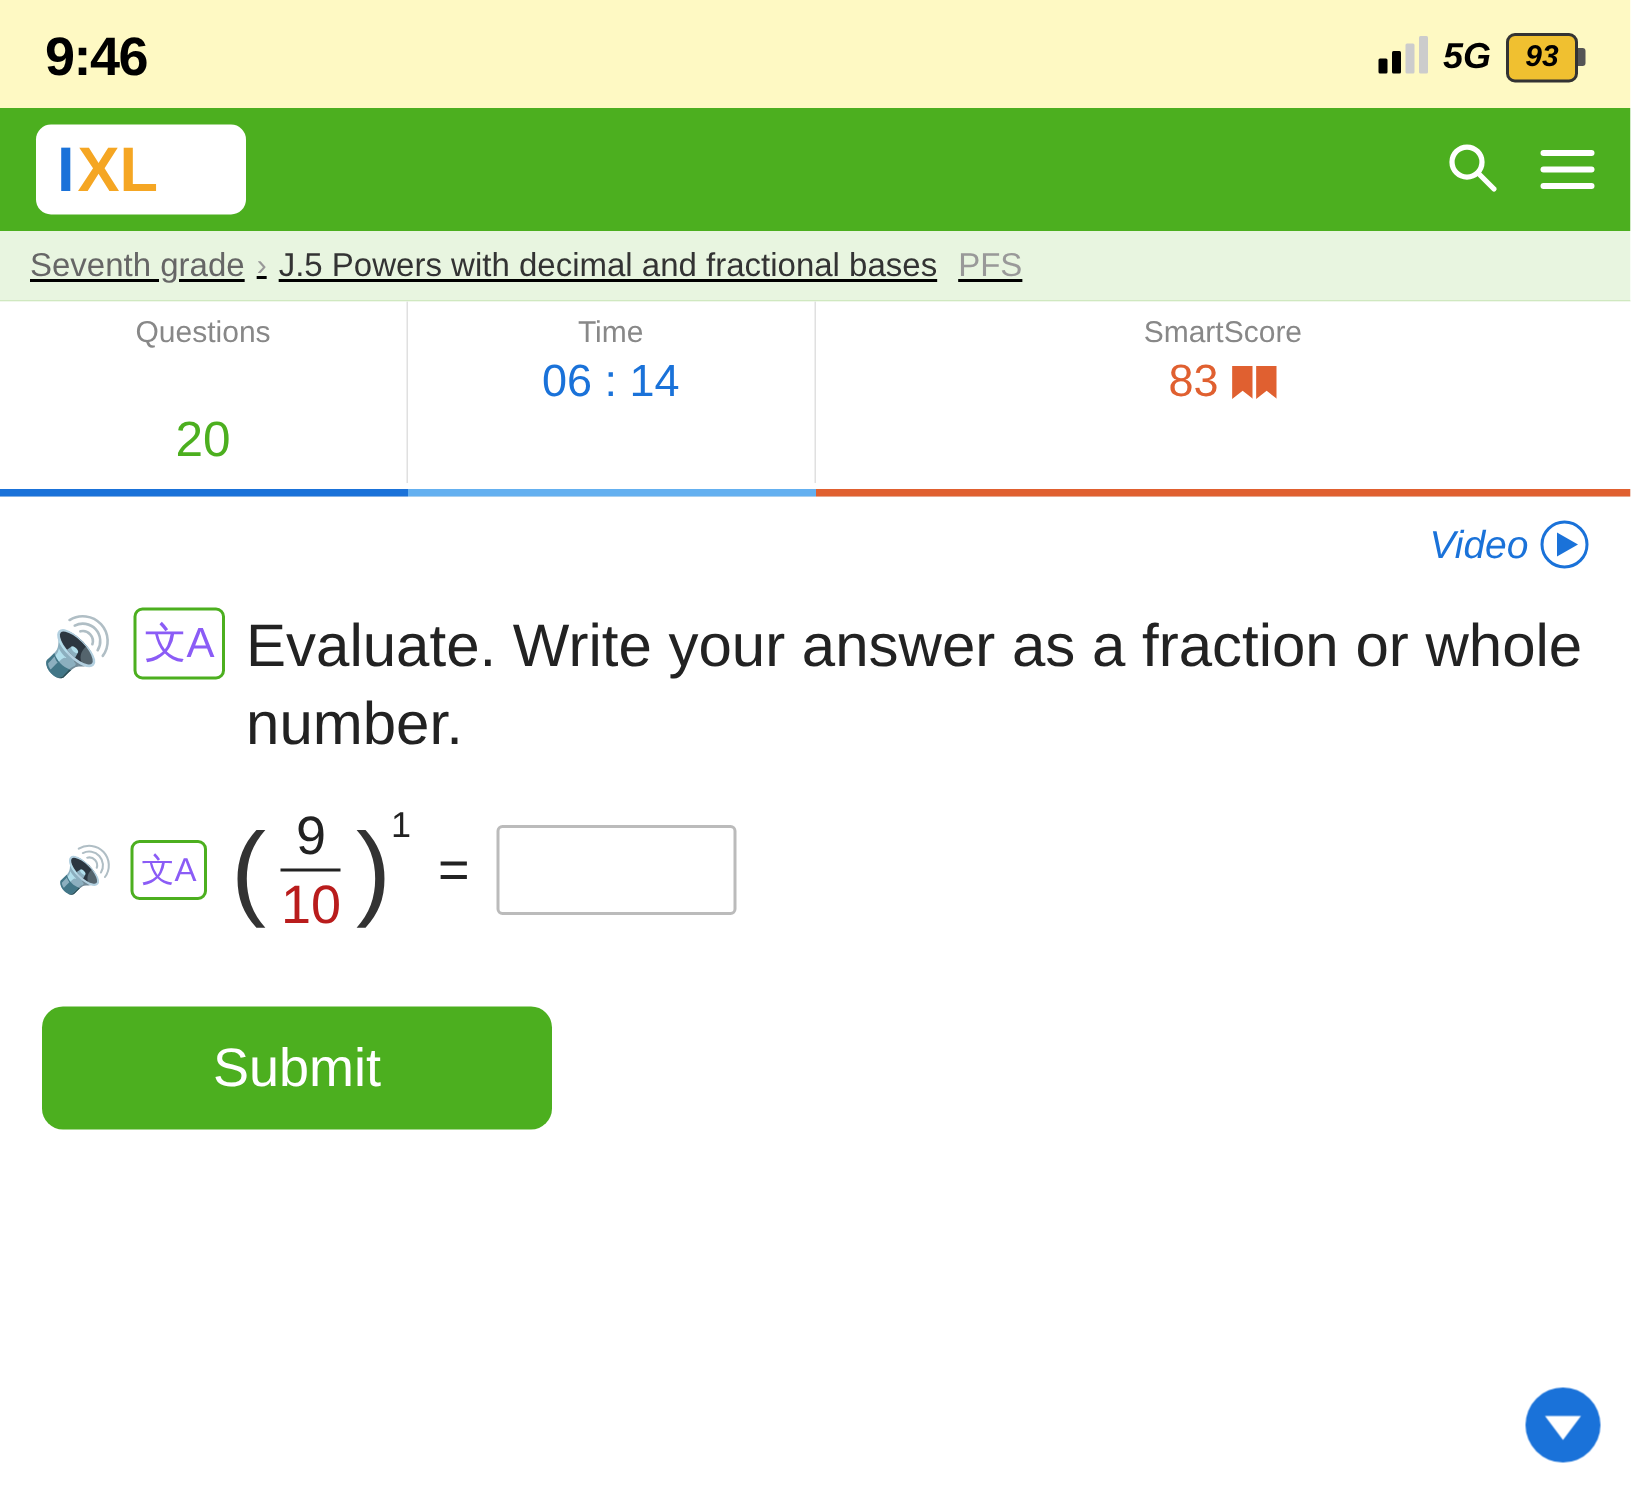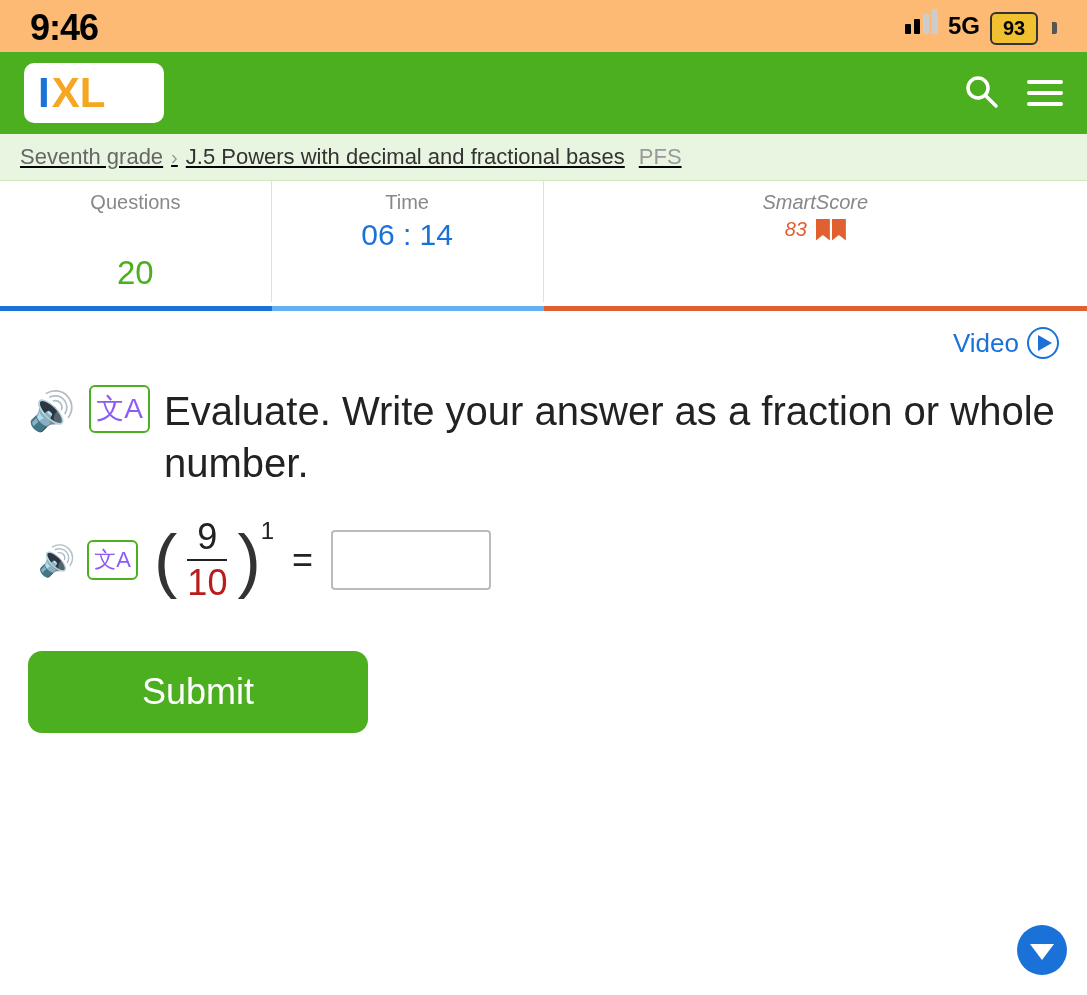--- a/index.html
+++ b/index.html
@@ -12,32 +12,34 @@
       min-height: 995px;
       overflow-x: hidden;
     }
 
     
     .status-bar {
       display: flex;
       align-items: center;
       justify-content: space-between;
       padding: 12px 30px 8px 30px;
-      background: #fdba74;
-      height: 52px;
+      background: #fef9c3;
+      height: 72px;
     }
     .status-time {
       font-size: 36px;
       font-weight: 700;
       color: #000;
       letter-spacing: -1px;
     }
     .status-right {
       display: flex;
+      align-items: center;
       gap: 10px;
+      font-style: italic;
     }
     .signal-bars {
       display: flex;
       align-items: flex-end;
       gap: 3px;
       height: 22px;
     }
     .signal-bar {
       width: 6px;
       background: #000;
@@ -47,21 +49,21 @@
       background: #ccc;
     }
     .signal-5g {
       font-size: 24px;
       font-weight: 600;
       color: #000;
     }
     .battery-container {
       display: flex;
       align-items: center;
-      gap: 14px;
+      gap: 0;
     }
     .battery-body {
       background: #f0c030;
       border-radius: 6px;
       padding: 3px 8px;
       font-size: 20px;
       font-weight: 700;
       color: #000;
       border: 2px solid #333;
       min-width: 48px;
@@ -159,39 +161,39 @@
       display: grid;
       grid-template-columns: 1fr 1fr 2fr;
       border-bottom: 4px solid transparent;
       background: #fff;
     }
     .stat-cell {
       padding: 10px 16px;
       text-align: center;
       border-right: 1px solid #e0e0e0;
     }
-    .stat-cell:last-child { border-right: none; font-style: italic; }
+    .stat-cell:last-child { border-right: none; }
     .stat-label {
       font-size: 20px;
       color: #888;
       margin-bottom: 4px;
     }
     .stat-value-green {
       font-size: 33px;
       color: #4caf1f;
       font-weight: 400;
       margin-top: 40px;
     }
     .stat-value-blue {
       font-size: 30px;
       color: #1a72d9;
       font-weight: 400;
     }
     .stat-value-orange {
-      font-size: 20px;
+      font-size: 30px;
       color: #e06030;
       font-weight: 500;
       display: flex;
       align-items: center;
       justify-content: center;
       gap: 9px;
     }
     .bookmark-icon {
       display: flex;
       gap: 2px;
@@ -226,20 +228,21 @@
       justify-content: flex-end;
       padding: 16px 28px 6px 28px;
     }
     .video-link {
       display: flex;
       align-items: center;
       gap: 8px;
       color: #1a72d9;
       font-size: 26px;
       cursor: pointer;
+      font-style: italic;
     }
     .play-circle {
       width: 32px;
       height: 32px;
       border-radius: 50%;
       border: 2.5px solid #1a72d9;
       display: flex;
       align-items: center;
       justify-content: center;
     }

